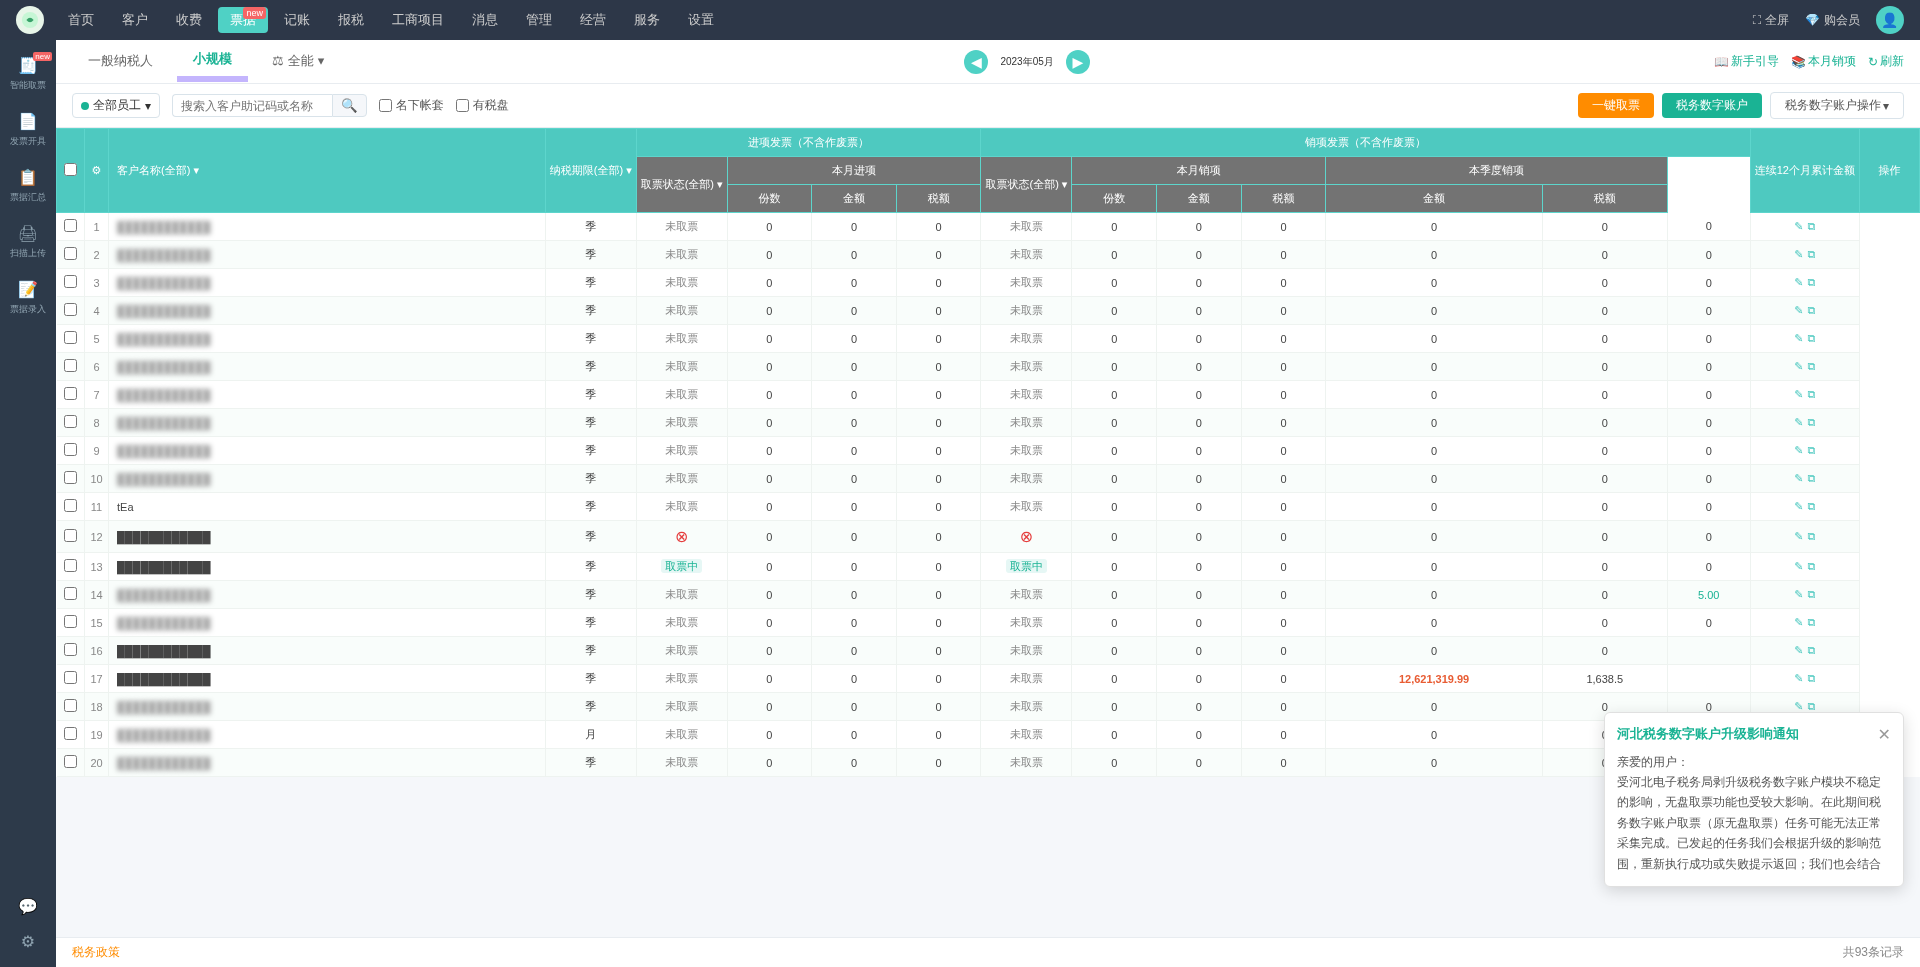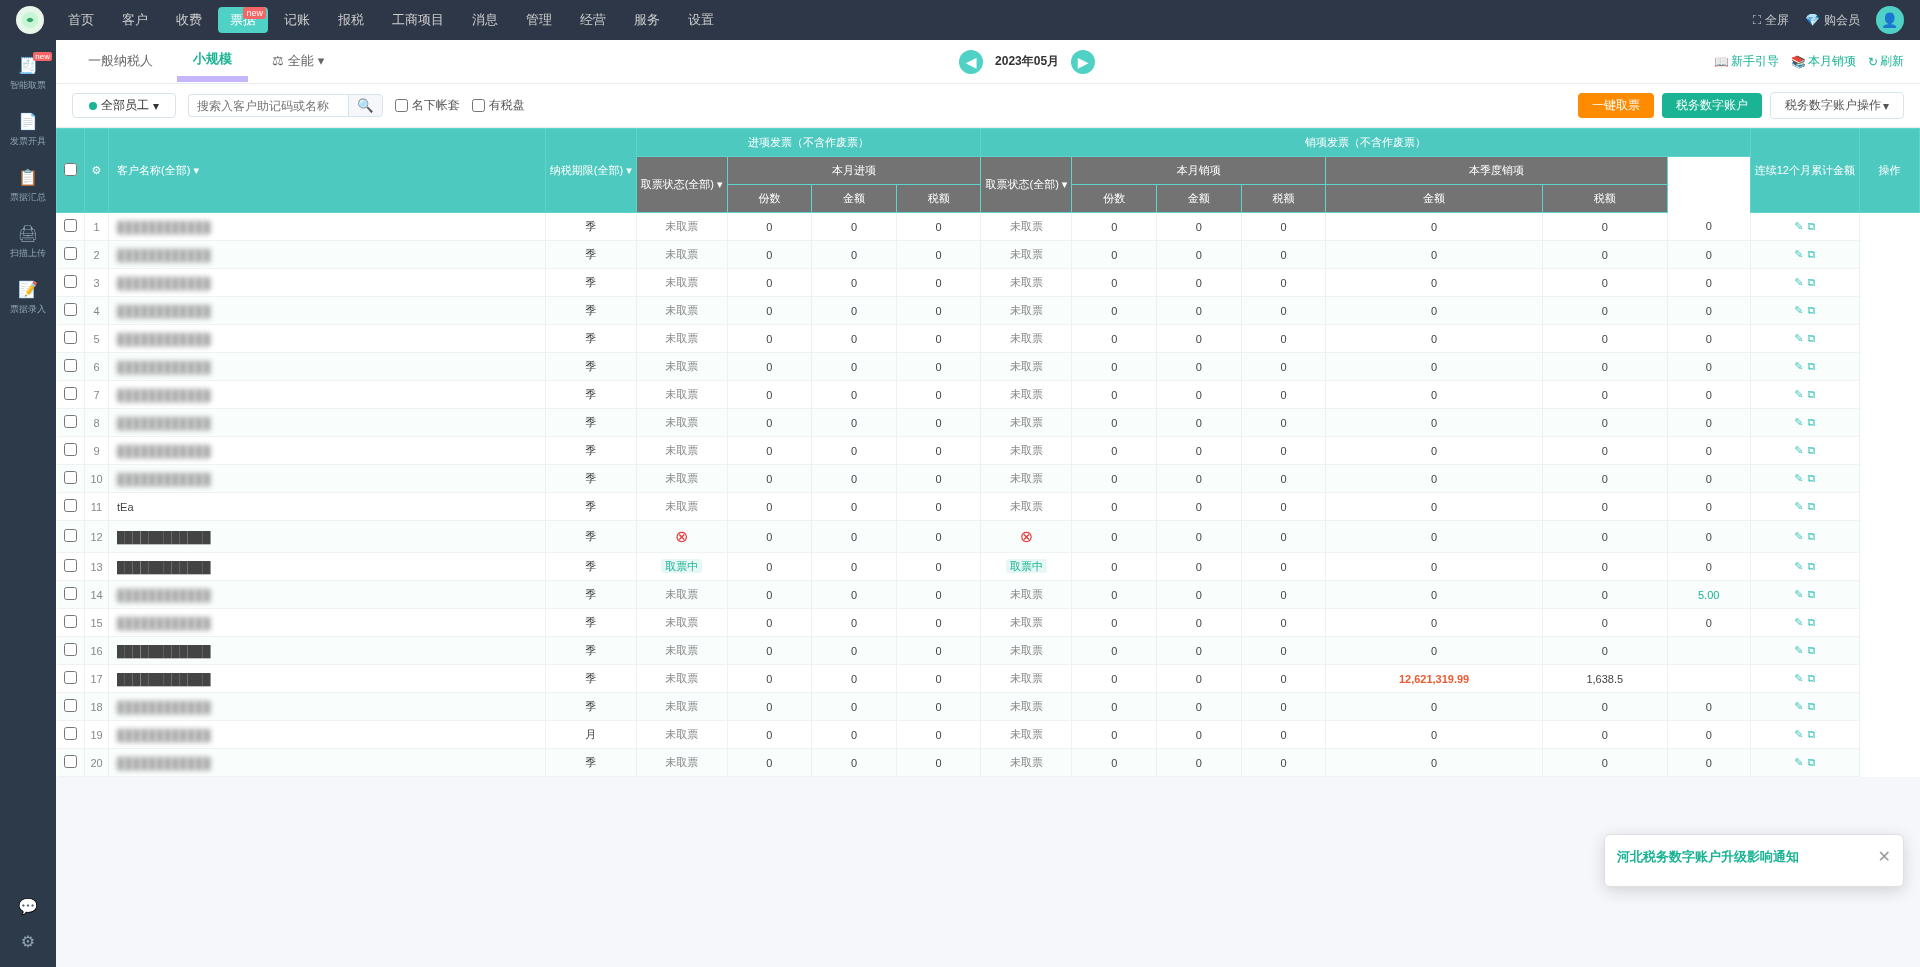--- a/index.html
+++ b/index.html
@@ -26,26 +26,26 @@
     .sidebar-bottom { margin-top: auto; margin-bottom: 8px; }
 
     
     .main-content { flex: 1; background: #f5f7fa; display: flex; flex-direction: column; overflow: hidden; }
 
     
     .sub-tabs { background: #fff; padding: 0 16px; display: flex; align-items: center; border-bottom: 1px solid #e8ecf0; height: 44px; gap: 8px; }
     .sub-tab { padding: 8px 16px; cursor: pointer; color: #666; font-size: 13px; border-bottom: 2px solid transparent; }
     .sub-tab.active { color: #1ab394; border-bottom: 6px solid #c4b5fd; font-weight: bold; }
     .month-btn { width: 24px; height: 24px; border-radius: 50%; background: #4fd1c5; color: #fff; border: none; cursor: pointer; font-size: 14px; display: flex; align-items: center; justify-content: center; }
-    .month-label { font-size: 12px; font-weight: bold; color: #333; }
+    .month-label { font-size: 10px; font-weight: normal; color: #333; }
     .toolbar-link { color: #1ab394; font-size: 12px; cursor: pointer; display: flex; align-items: center; gap: 2px; }
 
     
     .filter-bar { background: #fff; padding: 8px 16px; display: flex; align-items: center; gap: 12px; border-bottom: 1px solid #e8ecf0; }
-    .filter-select { display: flex; align-items: center; gap: 4px; border: 1px solid #d9e3ea; border-radius: 4px; padding: 3px 16px; font-size: 12px; color: #333; background: #fff; cursor: pointer; }
+    .filter-select { display: flex; align-items: center; gap: 4px; border: 1px solid #d9e3ea; border-radius: 4px; padding: 3px 8px; font-size: 12px; color: #333; background: #fff; cursor: pointer; }
     .filter-select .dot { width: 8px; height: 8px; background: #1ab394; border-radius: 50%; }
     .filter-search-btn { border: 1px solid #d9e3ea; border-radius: 0 4px 4px 0; background: #fff; padding: 3px 8px; cursor: pointer; color: #999; }
     .filter-checkbox { display: flex; align-items: center; gap: 4px; font-size: 12px; color: #555; cursor: pointer; }
     .action-btn { padding: 4px 14px; border-radius: 4px; border: none; cursor: pointer; font-size: 12px; }
     .btn-orange { background: #ff8c00; color: #fff; }
     .btn-teal { background: #1ab394; color: #fff; }
     .btn-outline { background: #fff; color: #555; border: 1px solid #d9e3ea; }
     .btn-dropdown { display: flex; align-items: center; gap: 2px; }
 
     
@@ -703,21 +703,30 @@
       <span style="display:flex;gap:4px;justify-content:center;">
         <span style="color:#4ec9c0;cursor:pointer;">✎</span>
         <span style="color:#4ec9c0;cursor:pointer;">⧉</span>
       </span>
     </td>
   </tr>
           </tbody>
       </table>
     </div>
 
+    <div class="table-footer">
+      <span class="footer-link">税务政策</span>
+      <span style="flex:1;"></span>
+      <span class="record-count">共93条记录</span>
+    </div>
   </div>
 </div>
 
 <div class="notification-popup">
   <div class="popup-header">
     <span class="popup-title">河北税务数字账户升级影响通知</span>
     <span class="popup-close">✕</span>
   </div>
+  <div class="popup-body">
+    亲爱的用户：<br>
+    受河北电子税务局剥升级税务数字账户模块不稳定的影响，无盘取票功能也受较大影响。在此期间税务数字账户取票（原无盘取票）任务可能无法正常采集完成。已发起的任务我们会根据升级的影响范围，重新执行成功或失败提示返回；我们也会结合
+  </div>
 </div>
 
 </body></html>

